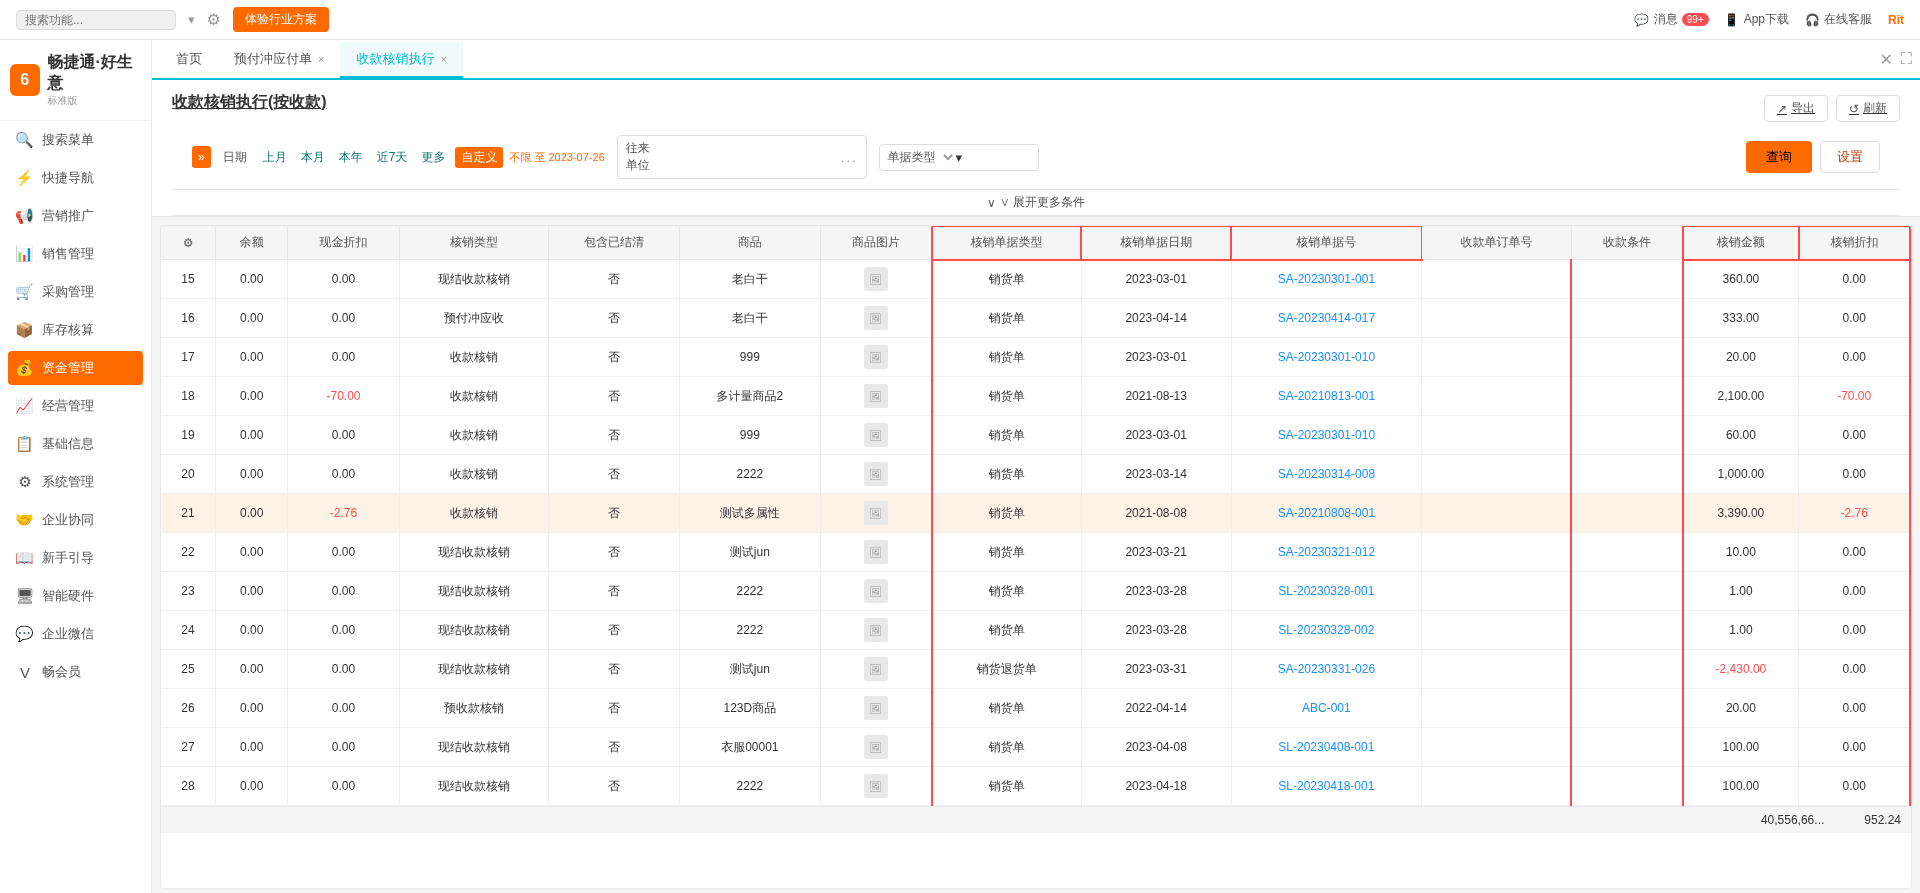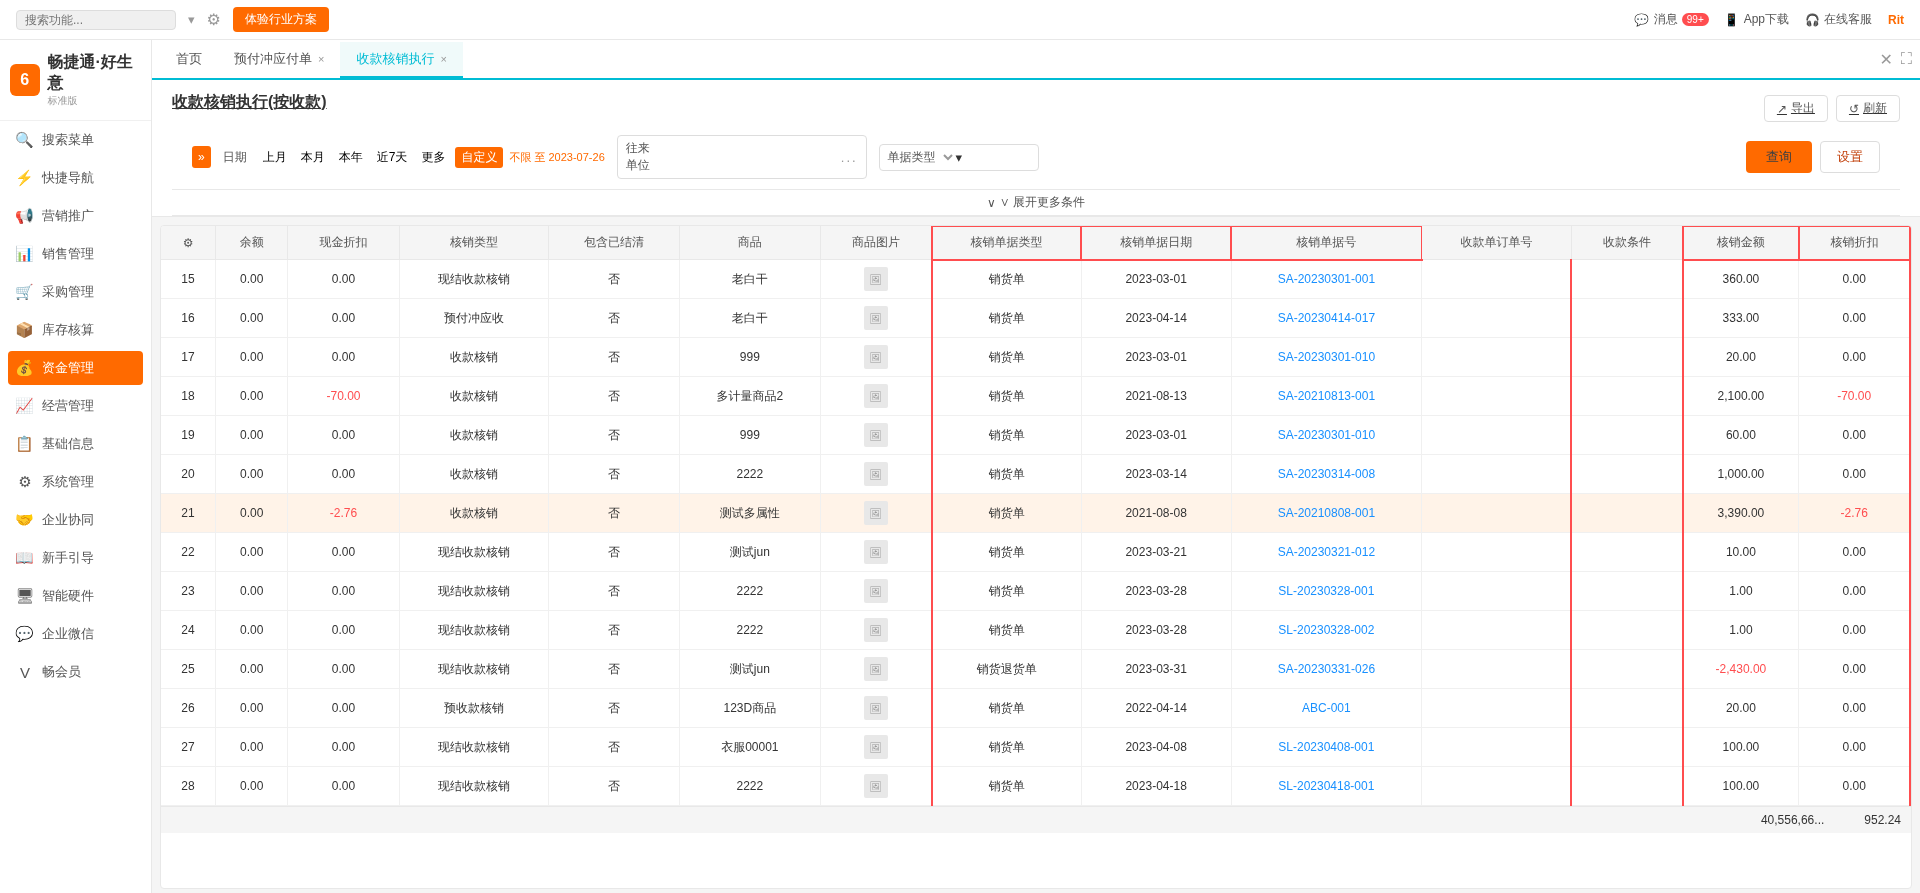--- a/index.html
+++ b/index.html
@@ -130,21 +130,21 @@
       background: #ff6a00;
       color: #fff;
       border: none;
       border-radius: 3px;
       padding: 4px 6px;
       cursor: pointer;
       font-size: 12px;
     }
     .filter-label { font-size: 12px; color: #555; }
     .filter-date-options { display: flex; gap: 6px; align-items: center; }
-    .filter-date-btn { font-size: 12px; color: #000000; cursor: pointer; padding: 2px 4px; }
+    .filter-date-btn { font-size: 12px; color: #0f766e; cursor: pointer; padding: 2px 4px; }
     .filter-date-btn.custom { background: #ff6a00; color: #fff; border-radius: 3px; padding: 2px 6px; }
     .filter-range { font-size: 11px; color: #ff6a00; display: block; }
     .filter-field {
       display: flex;
       align-items: center;
       gap: 6px;
       border: 1px solid #ddd;
       border-radius: 4px;
       padding: 4px 8px;
       background: #fff;
@@ -157,21 +157,21 @@
       align-items: center;
       border: 1px solid #ddd;
       border-radius: 4px;
       padding: 4px 8px;
       background: #fff;
       min-width: 160px;
     }
     .filter-select-wrapper select { border: none; outline: none; font-size: 12px; color: #999; background: transparent; }
     .search-btn {
       background: #ff6a00;
-      color: #404040;
+      color: #000000;
       border: none;
       border-radius: 4px;
       padding: 6px 20px;
       font-size: 13px;
       cursor: pointer;
     }
     .setting-btn {
       background: #fff;
       color: #c2410c;
       border: 1px solid #ddd;

